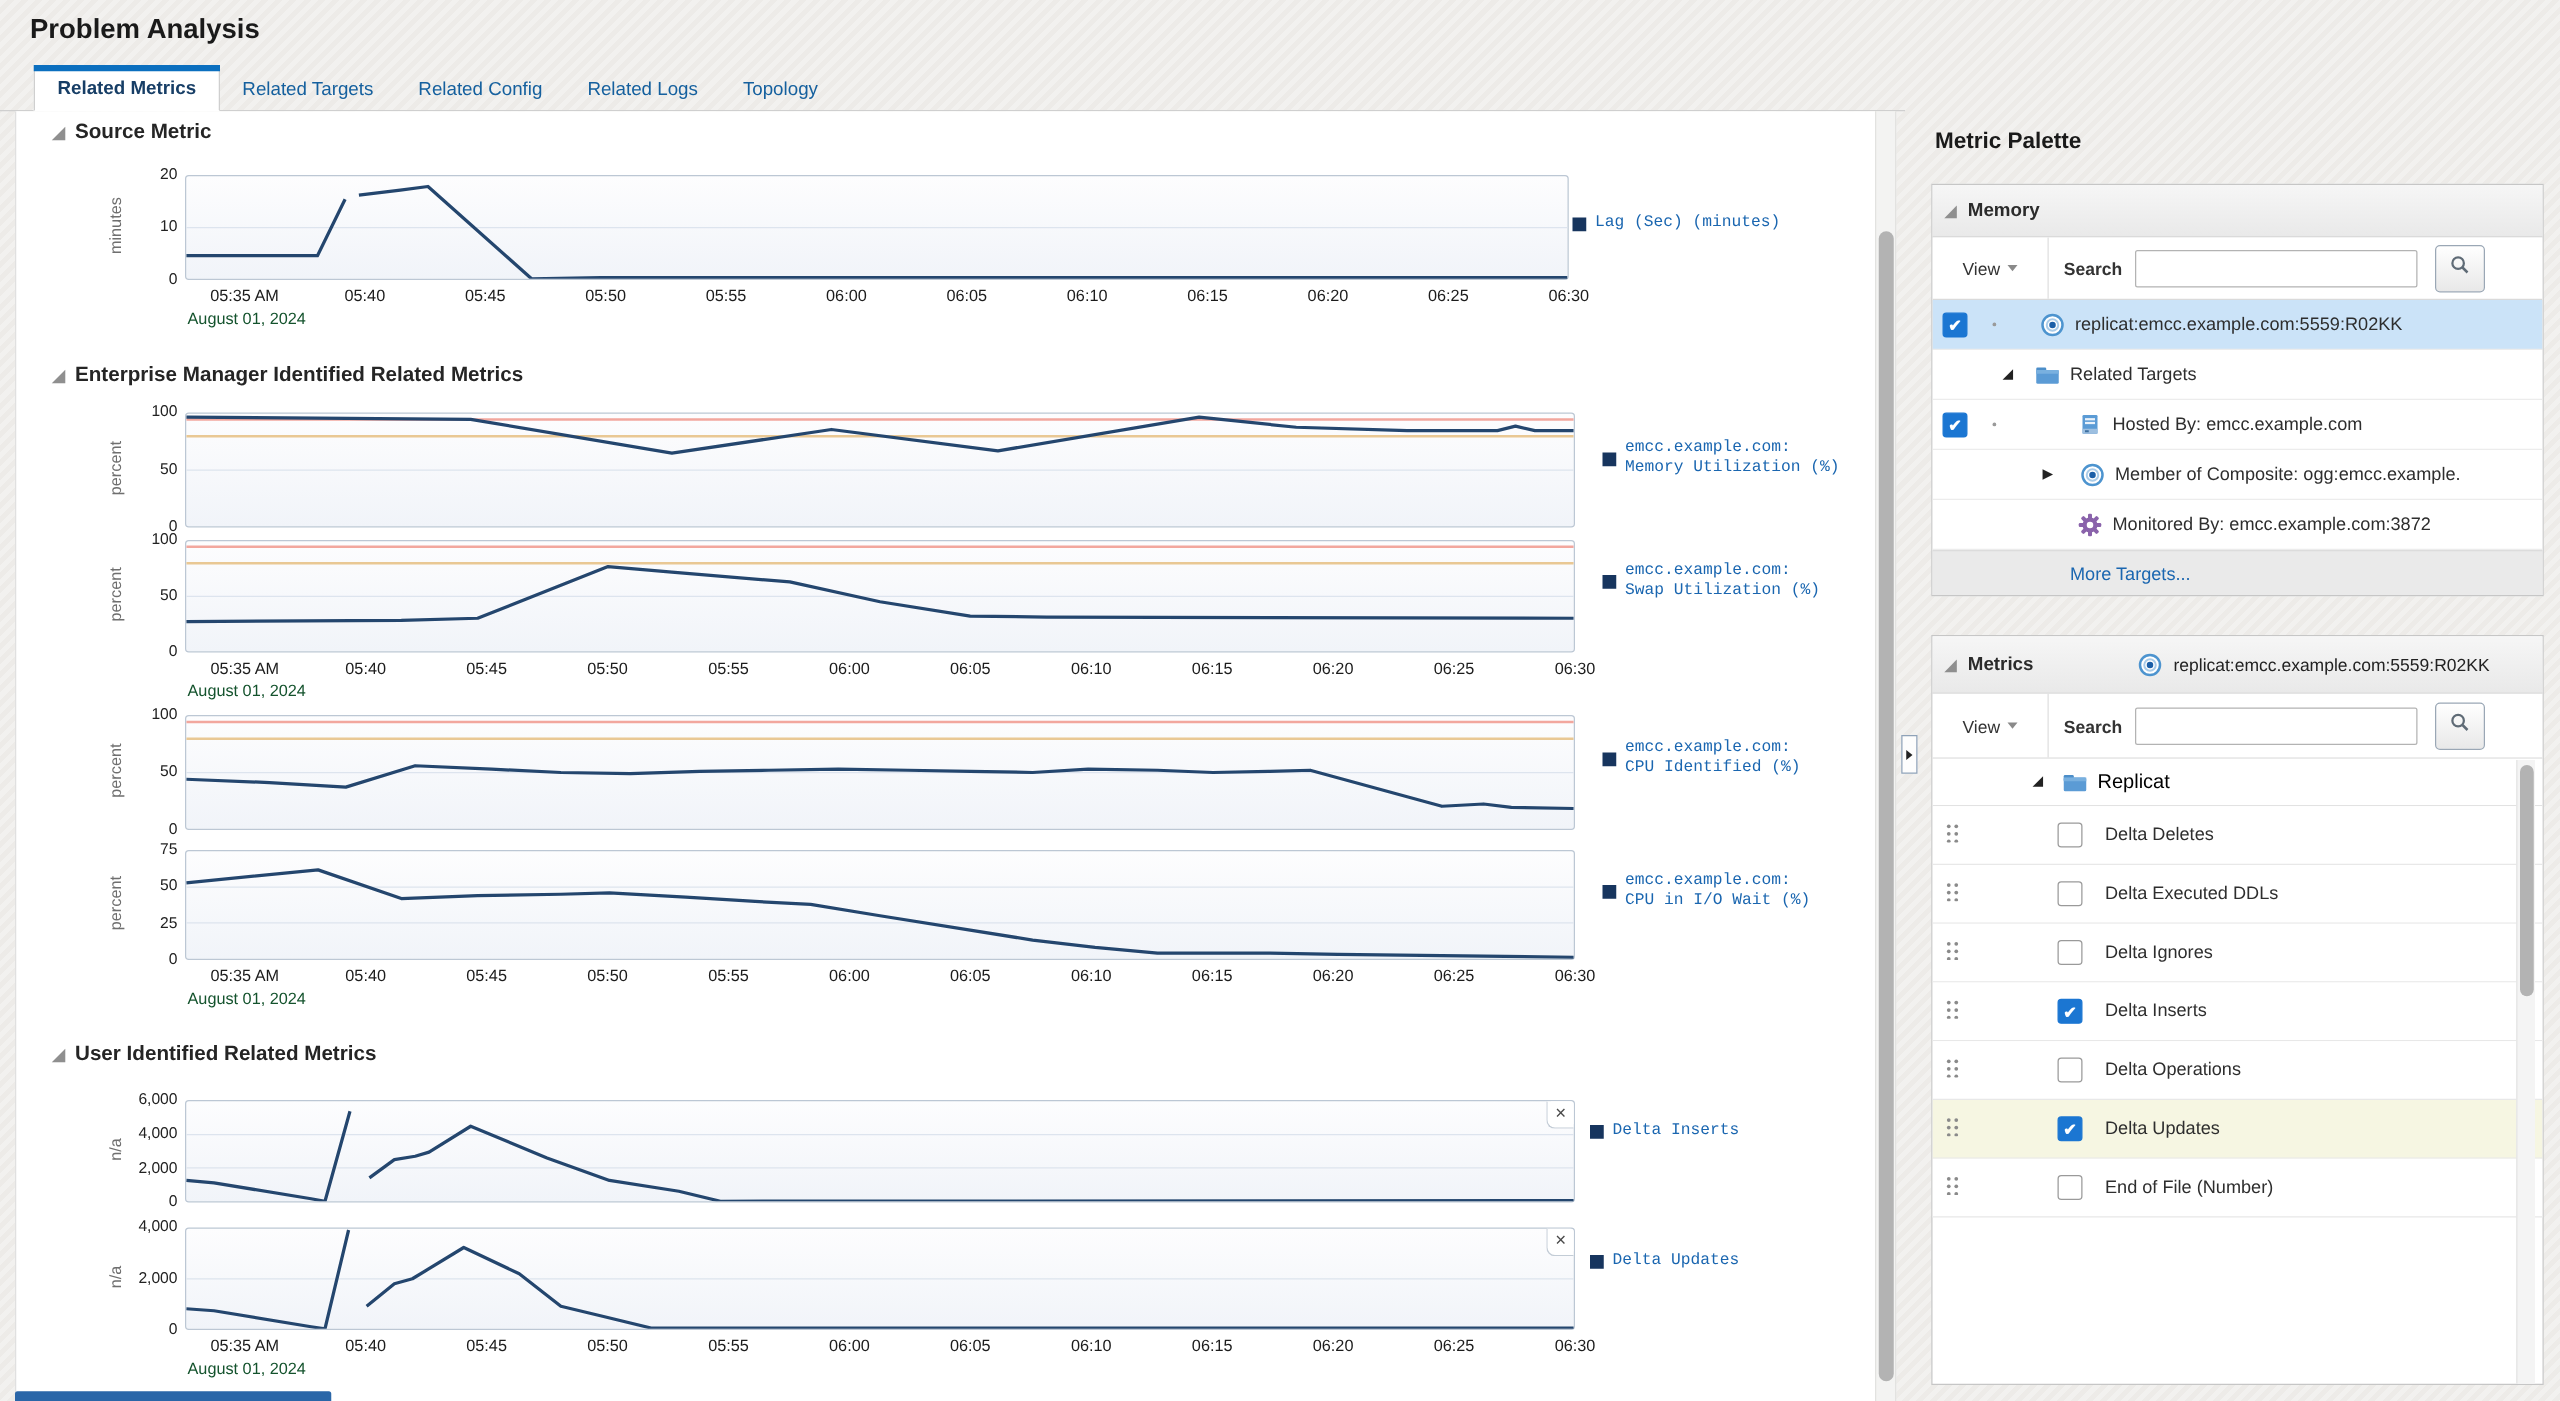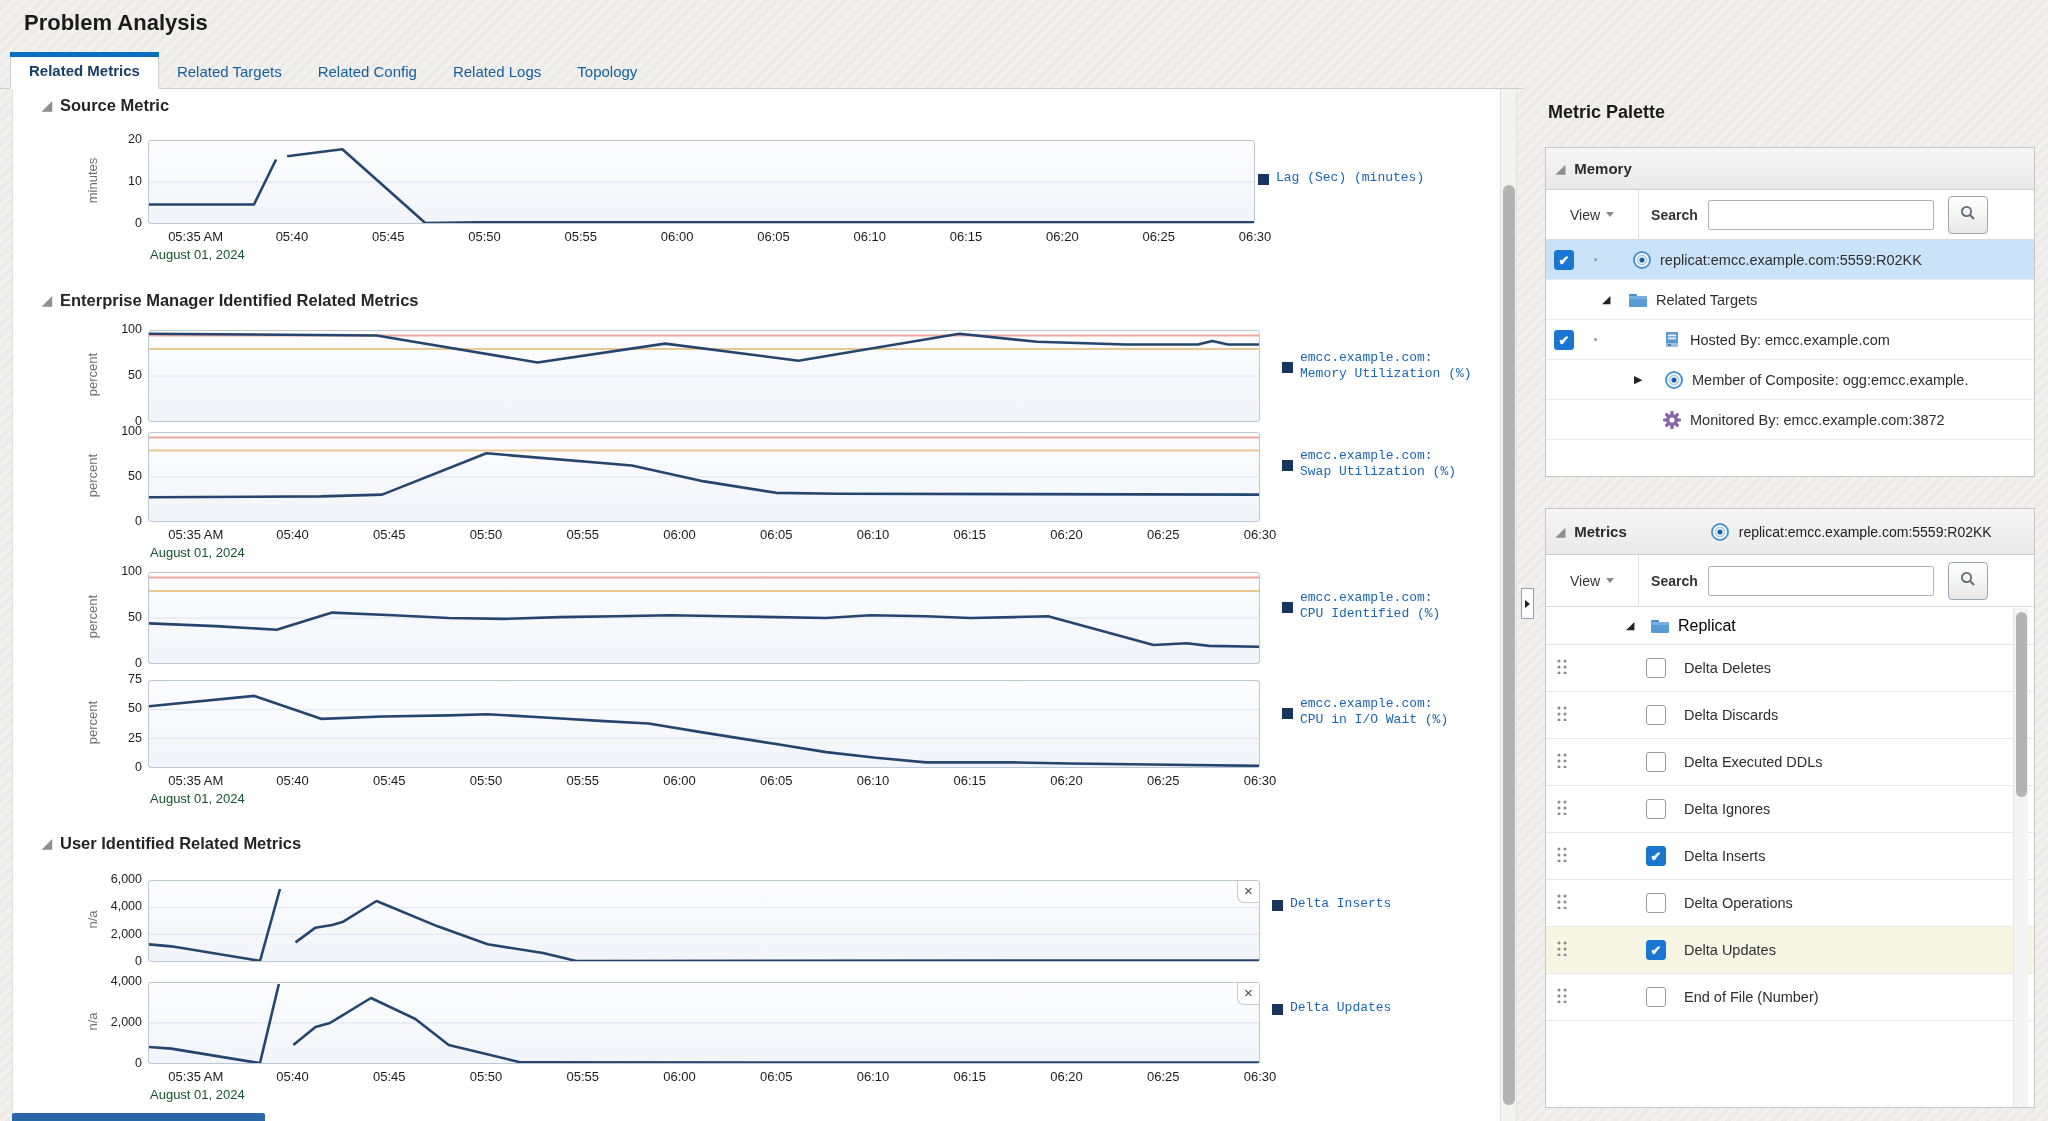--- a/index.html
+++ b/index.html
@@ -6,21 +6,21 @@
   html,body { width:2048px; height:1121px; font-family:"Liberation Sans", sans-serif; }
   body {
     background:#f0efed;
     background-image:repeating-linear-gradient(135deg,#f2f1ef 0px,#f2f1ef 4px,#edebe8 4px,#edebe8 8px);
     overflow:hidden;
   }
   #app { position:absolute; left:0; top:0; width:2048px; height:1121px; }
 
   
   .page-title { position:absolute; left:24px; top:10px; font-size:22px; font-weight:bold; color:#1a1a1a; }
-  #tabbar { position:absolute; left:10px; top:48px; height:41px; display:flex; align-items:flex-end; }
+  #tabbar { position:absolute; left:27px; top:48px; height:41px; display:flex; align-items:flex-end; }
   #tabbar-underline { position:absolute; left:0; top:88px; width:1524px; height:1px; background:#cfcfcf; }
   .tab { position:relative; font-size:15px; color:#15609e; padding:10px 18px 9px 18px; cursor:pointer; white-space:nowrap; }
   .tab.active {
     background:#ffffff; color:#173e66; font-weight:bold;
     border-left:1px solid #cfcfcf; border-right:1px solid #cfcfcf; border-bottom:1px solid #fff;
     z-index:2;
   }
   .tab.active::before { content:""; position:absolute; left:-1px; right:-1px; top:0; height:5px; background:#0b6fbf; }
 
   
@@ -379,20 +379,23 @@
                 <rect x="-1.6" y="-9" width="3.2" height="4.5" rx="1" fill="#8a63ab" transform="rotate(180)"></rect>
                 <rect x="-1.6" y="-9" width="3.2" height="4.5" rx="1" fill="#8a63ab" transform="rotate(225)"></rect>
                 <rect x="-1.6" y="-9" width="3.2" height="4.5" rx="1" fill="#8a63ab" transform="rotate(270)"></rect>
                 <rect x="-1.6" y="-9" width="3.2" height="4.5" rx="1" fill="#8a63ab" transform="rotate(315)"></rect>
                 <circle r="6" fill="#8a63ab"></circle>
                 <circle r="2.6" fill="#fff"></circle>
               </g>
             </svg></span>
           <span class="lbl" style="position: absolute; left: 144px; right: 6px;">Monitored By: emcc.example.com:3872</span>
         </div>
+        <div class="trow more">
+          <span class="link" style="margin-left: 110px;">More Targets...</span>
+        </div>
       </div>
       <div class="pbox" style="top: 508px; height: 600px;">
         <div class="pbox-header" style="height: 46px;">
           <span class="tri">◢</span>
           <span>Metrics</span>
           <span style="margin-left: 74px; display: inline-flex;">
             <svg width="20" height="20" viewBox="0 0 20 20">
               <circle cx="10" cy="10" r="8" fill="#fff" stroke="#4d94cf" stroke-width="2"></circle>
               <circle cx="10" cy="10" r="4.6" fill="none" stroke="#a9cbe8" stroke-width="1.6"></circle>
               <circle cx="10" cy="10" r="2.6" fill="#1b5fa8"></circle>
@@ -439,32 +442,20 @@
         <div class="mrow">
           <span class="drag-handle"><svg width="12" height="16" viewBox="0 0 12 16">
               <circle cx="3" cy="3" r="1.5" fill="#8a8a8a"></circle>
               <circle cx="9" cy="3" r="1.5" fill="#8a8a8a"></circle>
               <circle cx="3" cy="9" r="1.5" fill="#8a8a8a"></circle>
               <circle cx="9" cy="9" r="1.5" fill="#8a8a8a"></circle>
               <circle cx="3" cy="15" r="1.5" fill="#8a8a8a"></circle>
               <circle cx="9" cy="15" r="1.5" fill="#8a8a8a"></circle>
             </svg></span>
           <div class="cb" style="left: 100px;"></div>
-          <span class="lbl">Delta Discards</span>
-        </div>
-        <div class="mrow">
-          <span class="drag-handle"><svg width="12" height="16" viewBox="0 0 12 16">
-              <circle cx="3" cy="3" r="1.5" fill="#8a8a8a"></circle>
-              <circle cx="9" cy="3" r="1.5" fill="#8a8a8a"></circle>
-              <circle cx="3" cy="9" r="1.5" fill="#8a8a8a"></circle>
-              <circle cx="9" cy="9" r="1.5" fill="#8a8a8a"></circle>
-              <circle cx="3" cy="15" r="1.5" fill="#8a8a8a"></circle>
-              <circle cx="9" cy="15" r="1.5" fill="#8a8a8a"></circle>
-            </svg></span>
-          <div class="cb" style="left: 100px;"></div>
           <span class="lbl">Delta Executed DDLs</span>
         </div>
         <div class="mrow">
           <span class="drag-handle"><svg width="12" height="16" viewBox="0 0 12 16">
               <circle cx="3" cy="3" r="1.5" fill="#8a8a8a"></circle>
               <circle cx="9" cy="3" r="1.5" fill="#8a8a8a"></circle>
               <circle cx="3" cy="9" r="1.5" fill="#8a8a8a"></circle>
               <circle cx="9" cy="9" r="1.5" fill="#8a8a8a"></circle>
               <circle cx="3" cy="15" r="1.5" fill="#8a8a8a"></circle>
               <circle cx="9" cy="15" r="1.5" fill="#8a8a8a"></circle>

